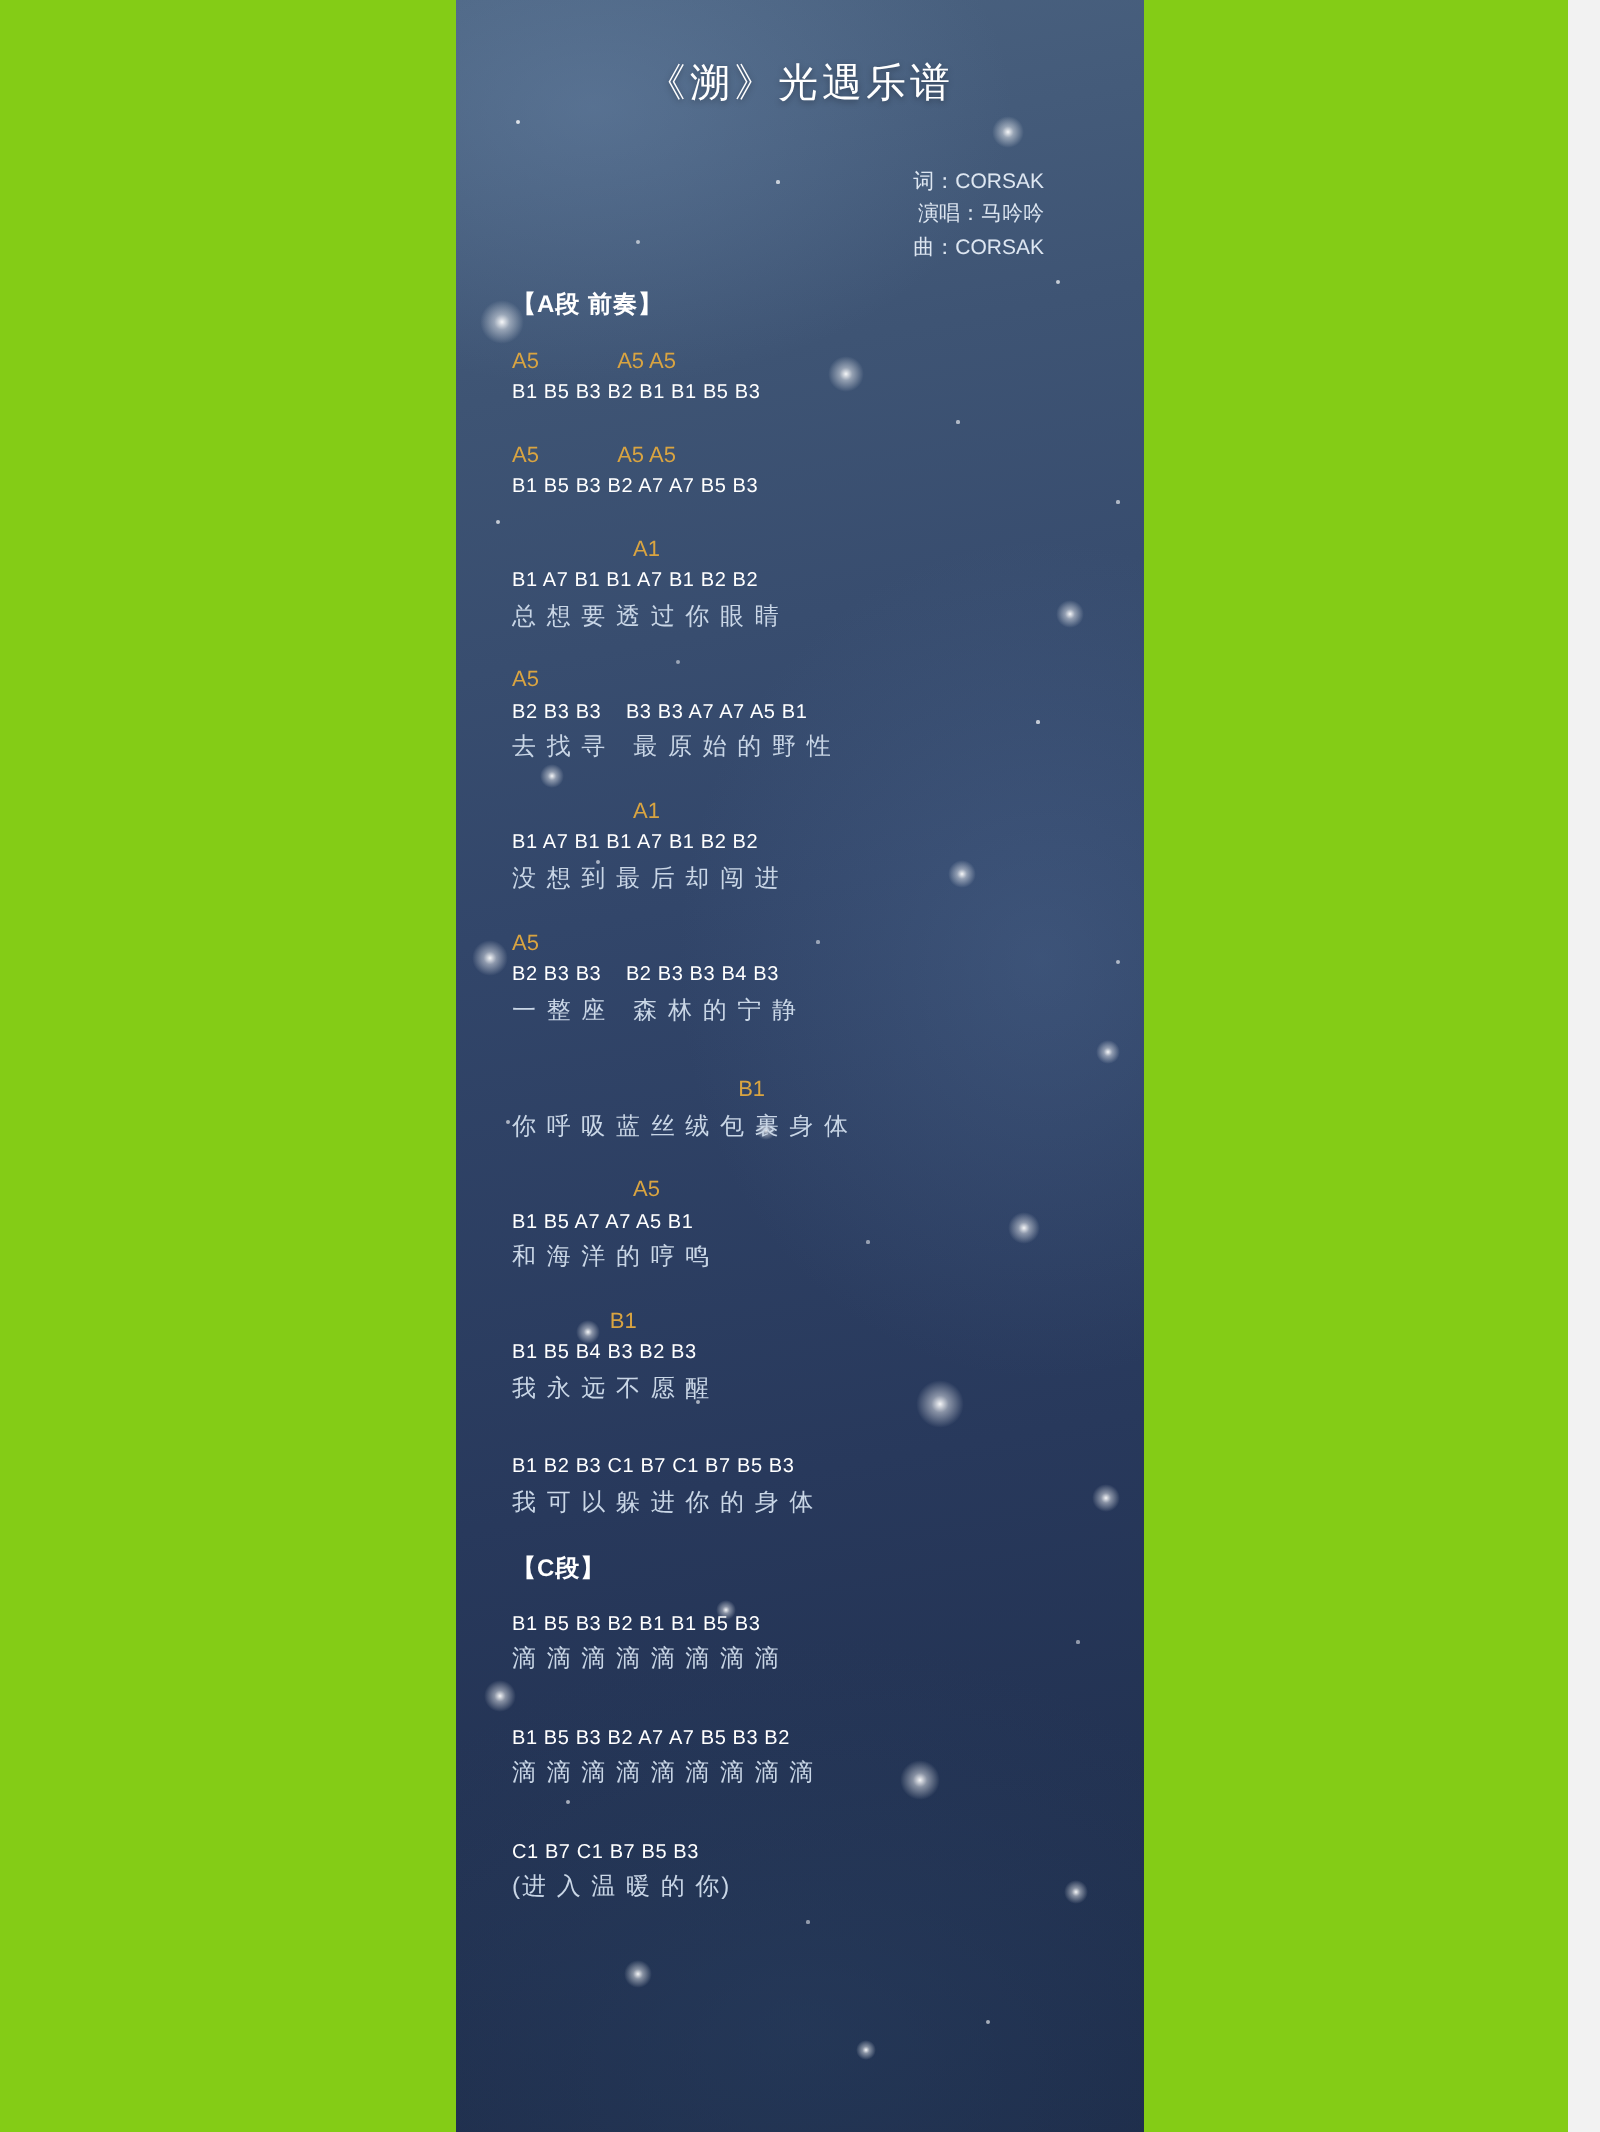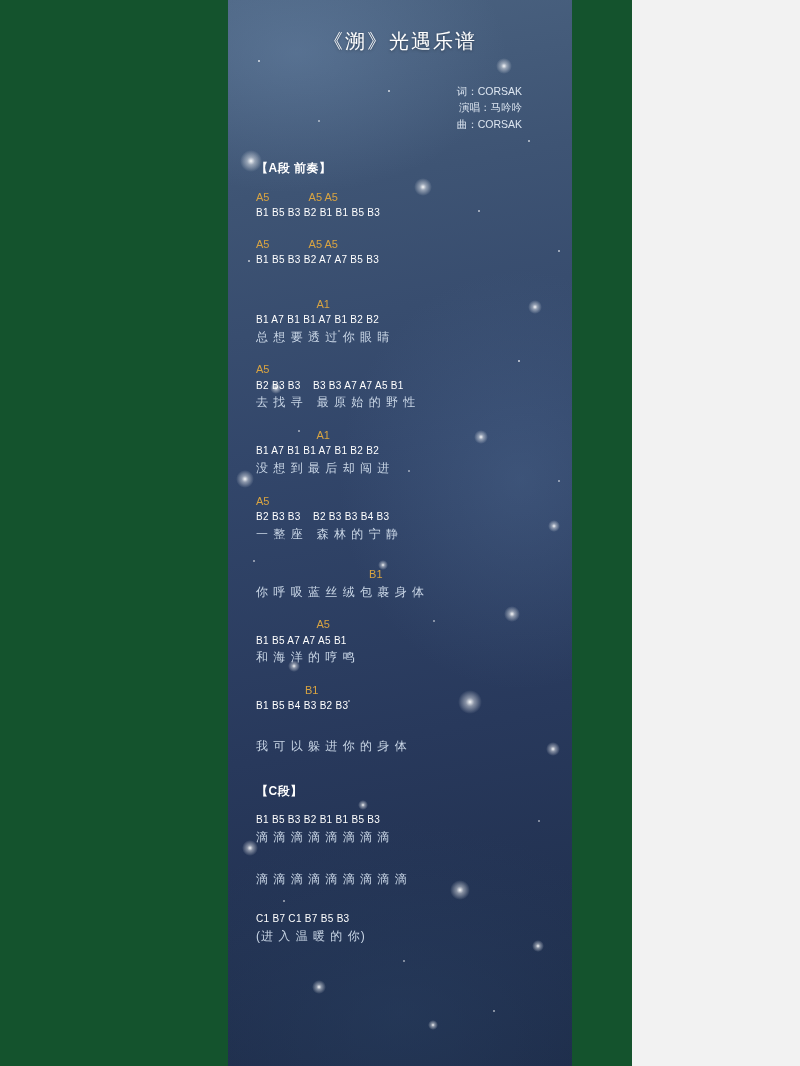--- a/index.html
+++ b/index.html
@@ -8,23 +8,23 @@
     background: #f2f2f2;
   }
   body {
     width: 800px;
     height: 1066px;
     font-family: "Liberation Sans", sans-serif;
     overflow: hidden;
   }
   .page {
     position: relative;
-    width: 632px;
+    width: 784px;
     height: 1066px;
-    background: #14532d;
+    background: #84cc16;
   }
   .sheet {
     position: absolute;
     left: 228px;
     top: 0;
     width: 344px;
     height: 1066px;
     background:
       radial-gradient(ellipse 300px 200px at 20% 5%, rgba(120,150,185,0.35), rgba(0,0,0,0) 70%),
       radial-gradient(ellipse 260px 300px at 85% 45%, rgba(90,120,160,0.30), rgba(0,0,0,0) 70%),
@@ -63,21 +63,21 @@
   }
   .credits {
     margin-top: 28px;
     text-align: right;
     padding-right: 22px;
     font-size: 10.5px;
     line-height: 1.55;
     color: #dde6f1;
   }
   .section {
-    margin-top: 28px;
+    margin-top: 12px;
   }
   .section-title {
     font-size: 12px;
     font-weight: bold;
     color: #ffffff;
     margin-bottom: 12px;
     letter-spacing: 0.5px;
   }
   .block {
     margin-bottom: 15px;
@@ -203,36 +203,39 @@
           <div class="lyricline">你 呼 吸 蓝 丝 绒 包 裹 身 体</div>
         </div>
         <div class="block">
           <div class="chordline">                    A5</div>
           <div class="noteline">B1 B5 A7 A7 A5 B1</div>
           <div class="lyricline">和 海 洋 的 哼 鸣</div>
         </div>
         <div class="block">
           <div class="chordline">                B1</div>
           <div class="noteline">B1 B5 B4 B3 B2 B3</div>
-        </div>
-        <div class="spacer-sm"></div>
-        <div class="block">
+          <div class="lyricline">我 永 远 不 愿 醒</div>
+        </div>
+        <div class="spacer-sm"></div>
+        <div class="block">
+          <div class="noteline">B1 B2 B3 C1 B7 C1 B7 B5 B3</div>
           <div class="lyricline">我 可 以 躲 进 你 的 身 体</div>
         </div>
       </div>
 
       <div class="section">
         <div class="section-title">【C段】</div>
 
         <div class="block">
           <div class="noteline">B1 B5 B3 B2 B1 B1 B5 B3</div>
           <div class="lyricline">滴 滴 滴 滴 滴 滴 滴 滴</div>
         </div>
         <div class="spacer-sm"></div>
         <div class="block">
+          <div class="noteline">B1 B5 B3 B2 A7 A7 B5 B3 B2</div>
           <div class="lyricline">滴 滴 滴 滴 滴 滴 滴 滴 滴</div>
         </div>
         <div class="spacer-sm"></div>
         <div class="block">
           <div class="noteline">C1 B7 C1 B7 B5 B3</div>
           <div class="lyricline">(进 入 温 暖 的 你)</div>
         </div>
 
       </div>
     </div>

